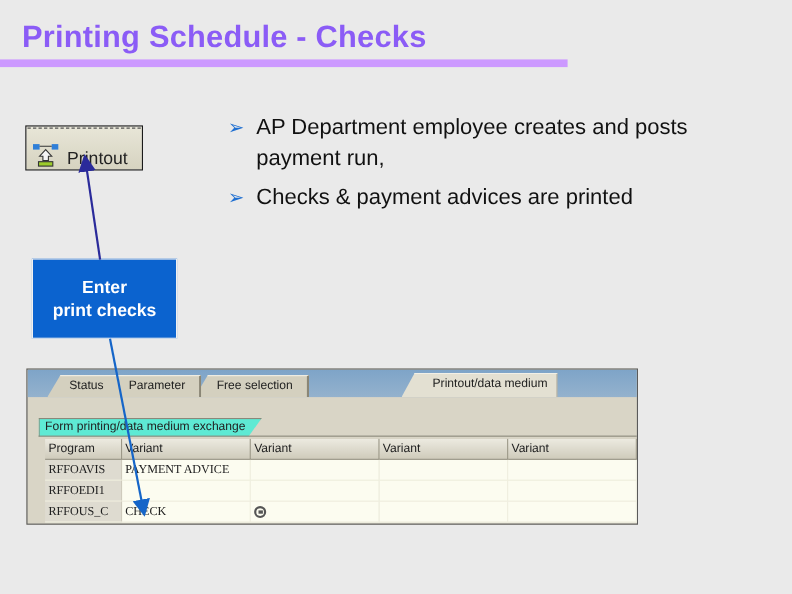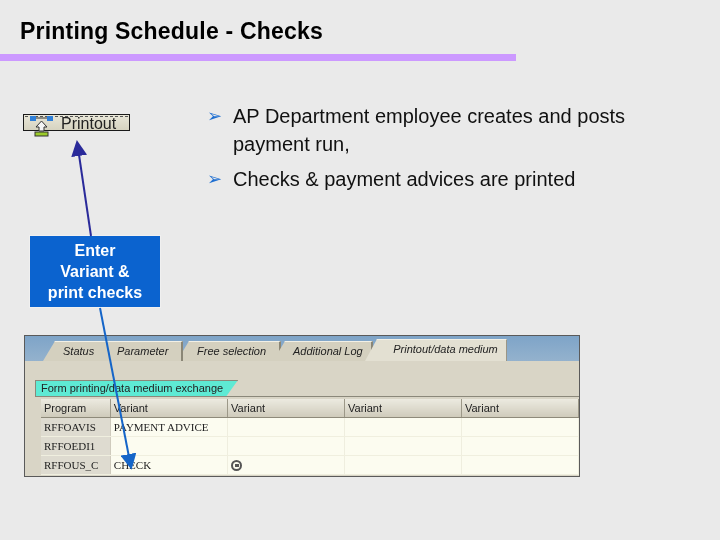--- a/index.html
+++ b/index.html
@@ -3,34 +3,34 @@
   <meta charset="utf-8">
   <style>
     html, body { margin: 0; padding: 0; }
     body {
       width: 720px; height: 540px; position: relative; overflow: hidden;
       background: #eaeaea;
       font-family: "Liberation Sans", sans-serif;
     }
     .slide-title {
       position: absolute; left: 20px; top: 18px;
-      font-size: 23px; font-weight: bold; color: #000000;
+      font-size: 28px; font-weight: bold; color: #8b5cf6;
       letter-spacing: 0.2px;
     }
     .title-rule {
       position: absolute; left: 0; top: 54px; width: 516px; height: 7px;
       background: #cc99ff;
     }
     
     .printout-btn {
-      position: absolute; left: 23px; top: 114px; width: 107px; height: 17px;
+      position: absolute; left: 23px; top: 114px; width: 107px; height: 41px;
       box-sizing: border-box;
       border: 1px solid #1a1a1a;
       background: linear-gradient(#e8e6d8, #d6d3c0);
-      display: flex; align-items: flex-start;
+      display: flex; align-items: flex-end;
     }
     .printout-btn::before {
       content: ""; position: absolute; left: 1px; right: 1px; top: 1px;
       border-top: 1px dashed #555;
     }
     .printout-icon { width: 26px; height: 24px; margin-left: 5px; position: relative; }
     .printout-label { font-size: 16px; color: #222; margin-left: 6px; }
     
     .bullets { position: absolute; left: 207px; top: 102px; width: 470px; }
     .bullet { display: flex; font-size: 20px; line-height: 28px; color: #111; margin-bottom: 7px; }
@@ -44,21 +44,20 @@
     }
     
     .sap-frame {
       position: absolute; left: 24px; top: 335px; width: 556px; height: 142px;
       box-sizing: border-box; border: 1px solid #5a5a5a;
       background: #d9d5c6; overflow: hidden;
     }
     .tab-strip {
       position: absolute; left: 0; top: 0; right: 0; height: 25px;
       background: linear-gradient(#7ea4c8, #94b2cd);
-      font-style: italic;
     }
     .tab {
       position: absolute; top: 5px; height: 20px; box-sizing: border-box;
       background: #d4d0bf; border-top: 1px solid #f2f0e6; border-right: 2px solid #8a8676;
       font-size: 11px; color: #222; line-height: 18px; padding-left: 20px;
       clip-path: polygon(12px 0, 100% 0, 100% 100%, 0 100%);
     }
     .tab.active { background: #e3e0d2; height: 22px; top: 3px; border-right: 1px solid #9a9686; }
     .group-label {
       position: absolute; left: 10px; top: 44px; height: 16px; width: 196px;
@@ -115,30 +114,28 @@
     <span>AP Department employee creates and posts payment run,</span>
   </div>
   <div class="bullet">
     <span class="bullet-mark">➢</span>
     <span>Checks &amp; payment advices are printed</span>
   </div>
 </div>
 
 <div class="callout">
   <div>Enter</div>
-  <div>Variant &amp;</div>
   <div>print checks</div>
 </div>
 
 <div class="sap-frame">
   <div class="tab-strip">
     <div class="tab" style="left:18px;width:72px;">Status</div>
     <div class="tab" style="left:152px;width:104px;">Free selection</div>
     <div class="tab" style="left:72px;width:86px;">Parameter</div>
-    <div class="tab" style="left:248px;width:100px;">Additional Log</div>
     <div class="tab active" style="left:340px;width:142px;text-align:center;">Printout/data medium</div>
   </div>
 
   <div class="group-label">Form printing/data medium exchange</div>
   <div class="group-line"></div>
 
   <table class="grid">
     <thead>
       <tr>
         <th class="col-prog">Program</th>

